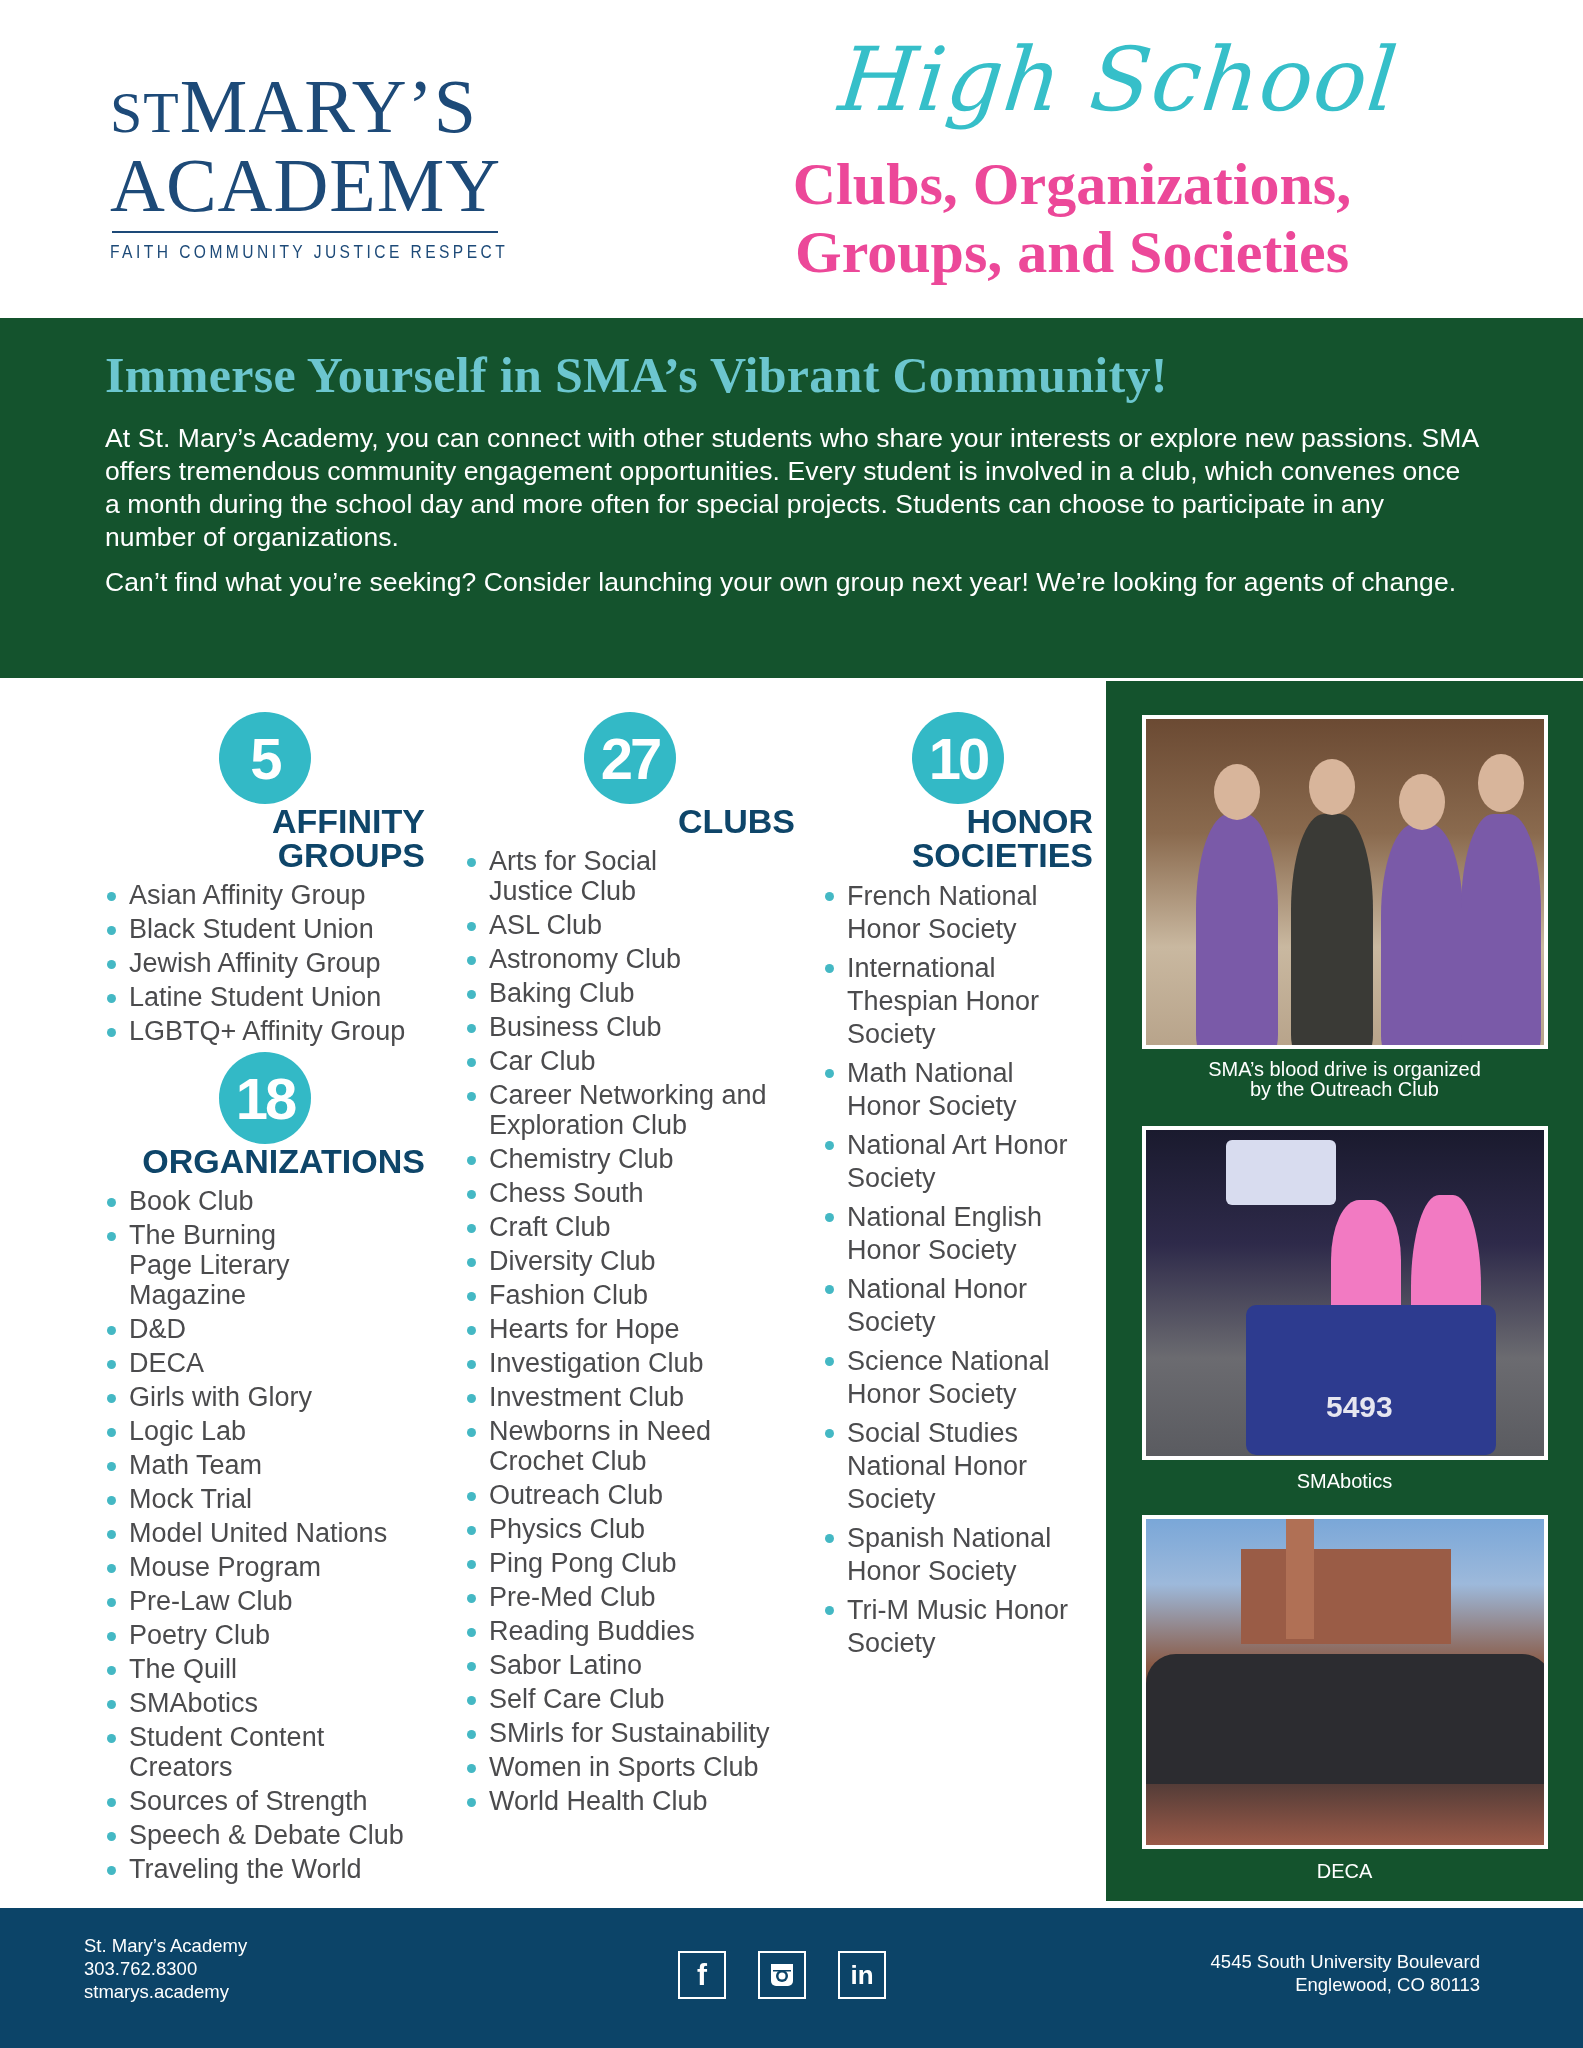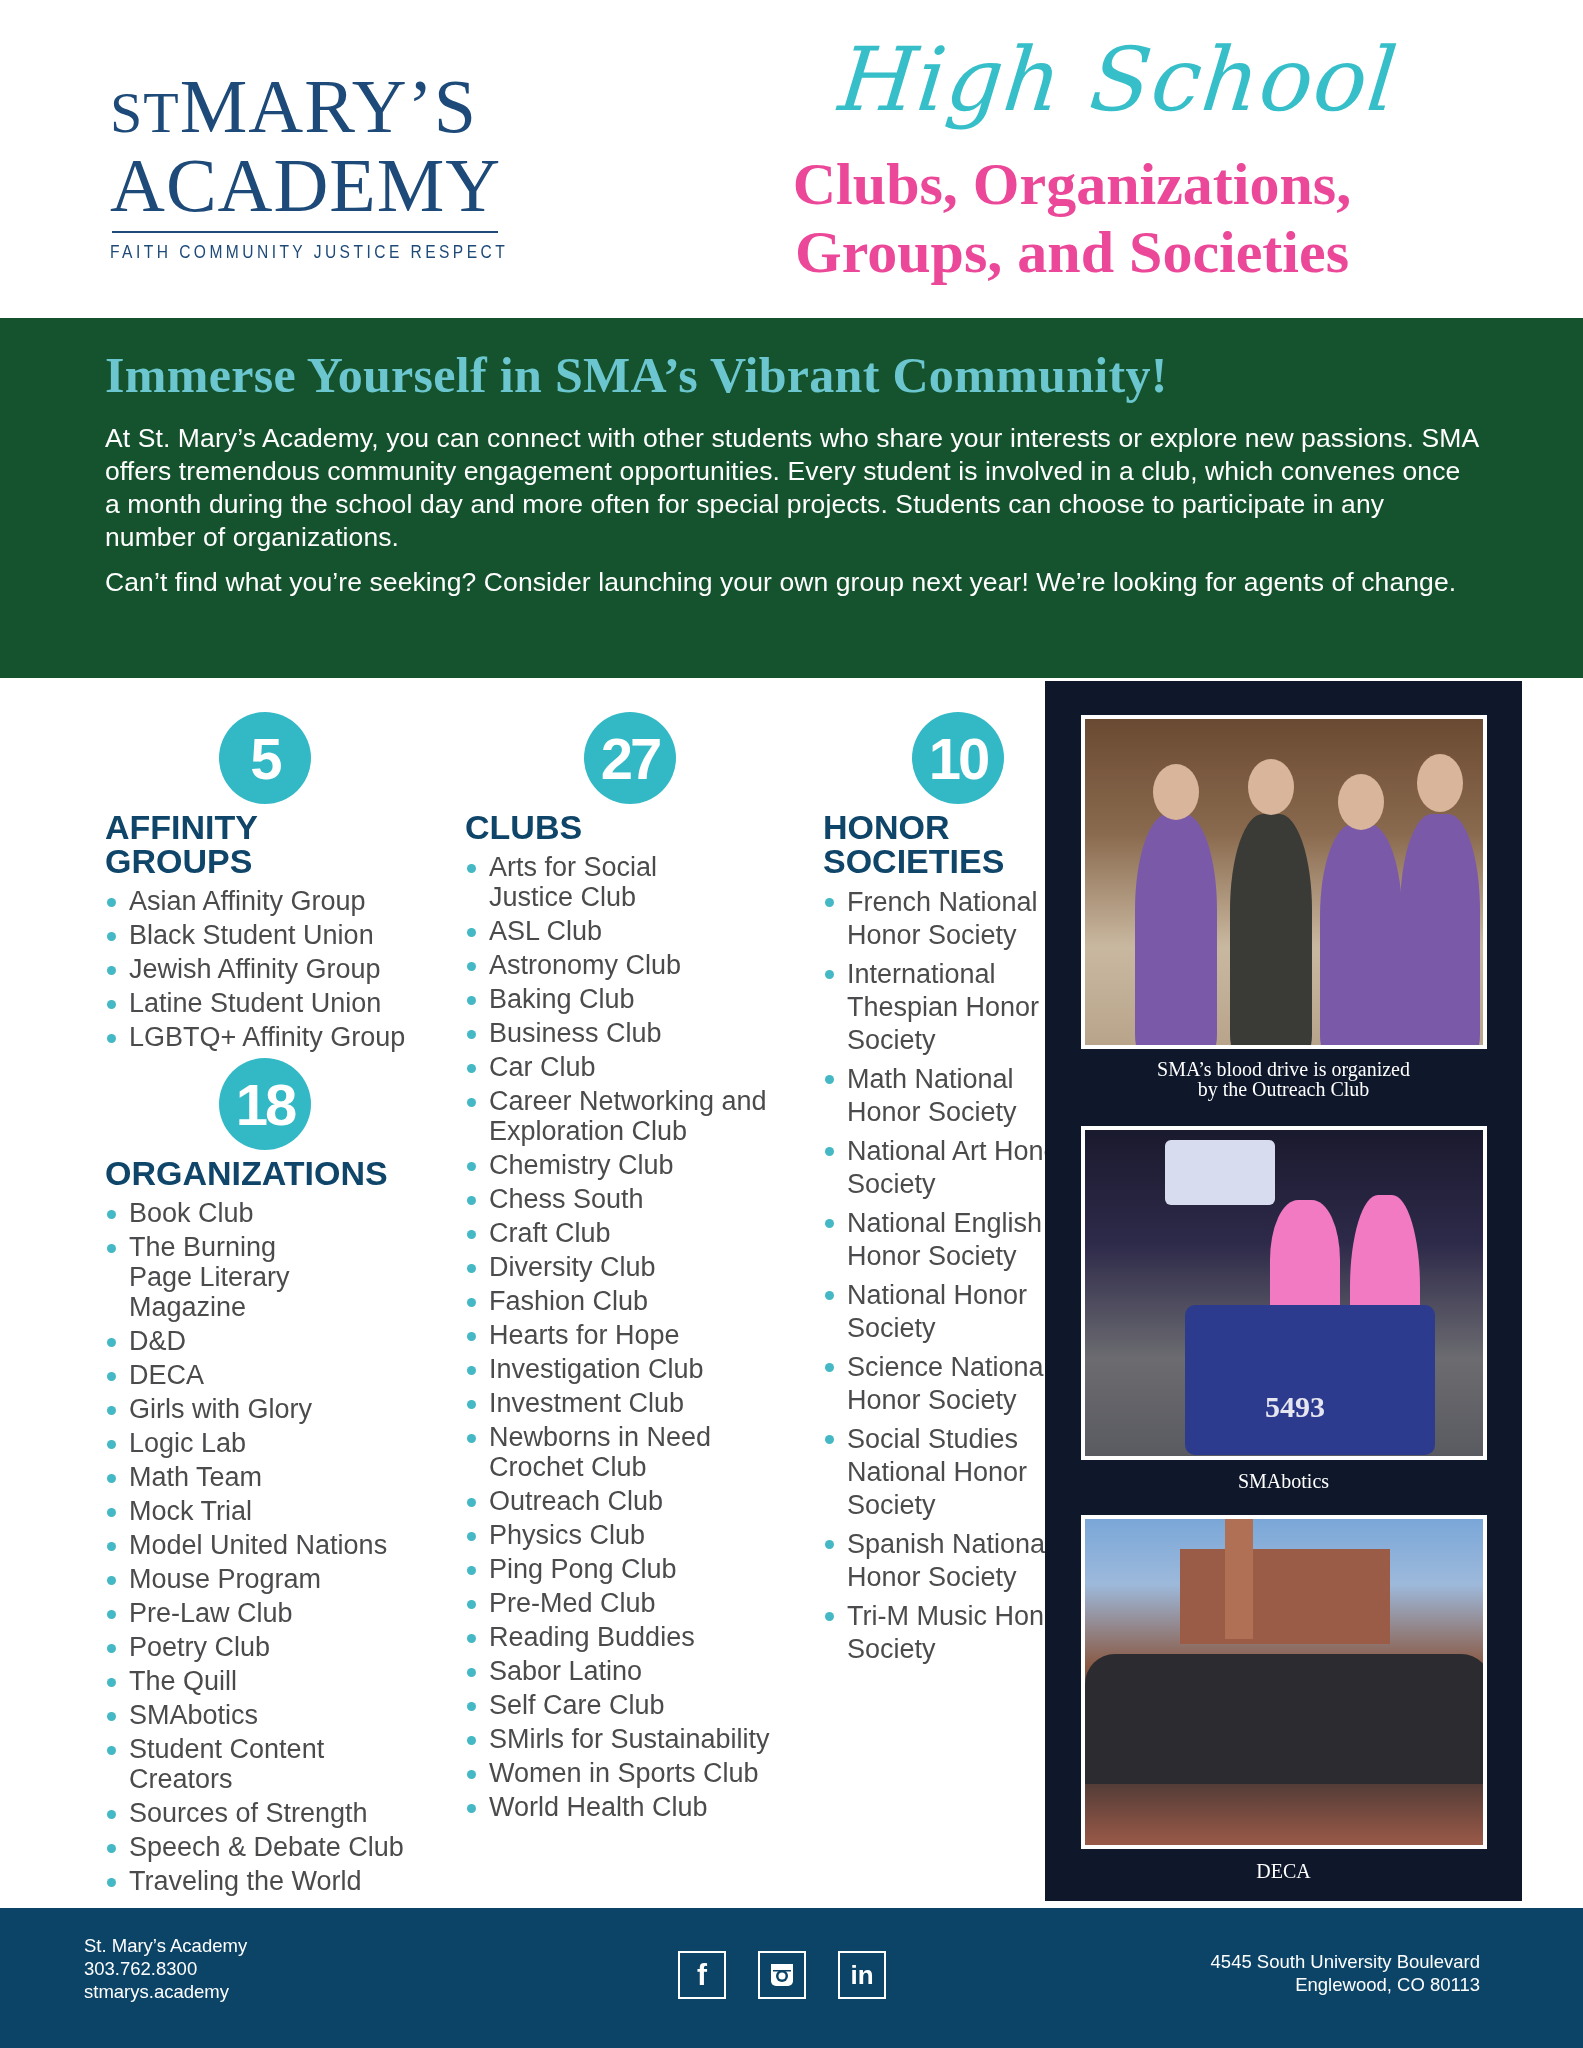--- a/index.html
+++ b/index.html
@@ -18,35 +18,35 @@
   .main-title { position: absolute; left: 732px; top: 150px; width: 680px; font-family: "Liberation Serif", serif; font-weight: bold; font-size: 60px; line-height: 68px; color: #ec4899; text-align: center; }
 
   
   .band { position: absolute; left: 0; top: 318px; width: 1583px; height: 360px; background: #14532d; padding: 28px 105px 0 105px; }
   .band h2 { font-family: "Liberation Serif", serif; font-weight: bold; font-size: 50px; color: #6cc6cf; letter-spacing: 0.3px; margin-bottom: 18px; }
   .band p { font-size: 26.5px; color: #ffffff; line-height: 33px; margin-bottom: 12px; letter-spacing: 0.1px; }
 
   
   .col { position: absolute; top: 712px; }
   .badge { width: 92px; height: 92px; border-radius: 50%; background: #33b9c6; color: #fff; font-weight: bold; font-size: 58px; display: flex; align-items: center; justify-content: center; margin: 0 auto; letter-spacing: -3px; }
-  .heading { font-weight: bold; color: #0e4569; font-size: 34px; line-height: 34px; text-align: left; margin-top: 6px; }
+  .heading { font-weight: bold; color: #0e4569; font-size: 34px; line-height: 34px; text-align: right; }
   ul.items { list-style: none; margin-top: 8px; }
   ul.items li { position: relative; padding-left: 24px; font-size: 27px; line-height: 30px; color: #4b4b4d; margin-bottom: 4px; }
   ul.items li::before { content: ""; position: absolute; left: 2px; top: 12px; width: 9px; height: 9px; border-radius: 50%; background: #44b8c4; }
 
   .col-a { left: 105px; width: 320px; }
   .col-a .head-wrap { width: 320px; }
   .col-a .head-wrap .heading { width: 320px; }
   .col-a .sub { margin-top: 6px; }
   .col-b { left: 465px; width: 330px; }
   .col-c { left: 823px; width: 270px; }
   .col-c ul.items li { line-height: 33px; margin-bottom: 6px; }
 
   
-  .panel { position: absolute; left: 1045px; top: 681px; width: 477px; height: 1220px; background: #0f172a; font-family: Liberation Serif, serif; }
+  .panel { position: absolute; left: 1106px; top: 681px; width: 477px; height: 1220px; background: #14532d; }
   .photo { position: absolute; left: 36px; width: 406px; border: 4px solid #ffffff; overflow: hidden; }
   .caption { position: absolute; left: 0; width: 477px; text-align: center; color: #ffffff; font-size: 20px; line-height: 20px; }
 
   .ph1 { top: 34px; height: 334px; background: linear-gradient(180deg, #6b4a33 0%, #8a6a4e 35%, #c9b8a0 70%, #b8a48b 100%); }
   .ph2 { top: 445px; height: 334px; background: linear-gradient(180deg, #1a1a2e 0%, #2e2a4a 35%, #6b6b70 70%, #5a5b60 100%); }
   .ph3 { top: 834px; height: 334px; background: linear-gradient(180deg, #7aa7d8 0%, #9db9db 20%, #8a5a45 45%, #2a2a2e 70%, #9a5a48 100%); }
 
   .fig { position: absolute; border-radius: 40% 40% 8% 8%; }
   .head { position: absolute; border-radius: 50%; background: #d8b59b; }
 

